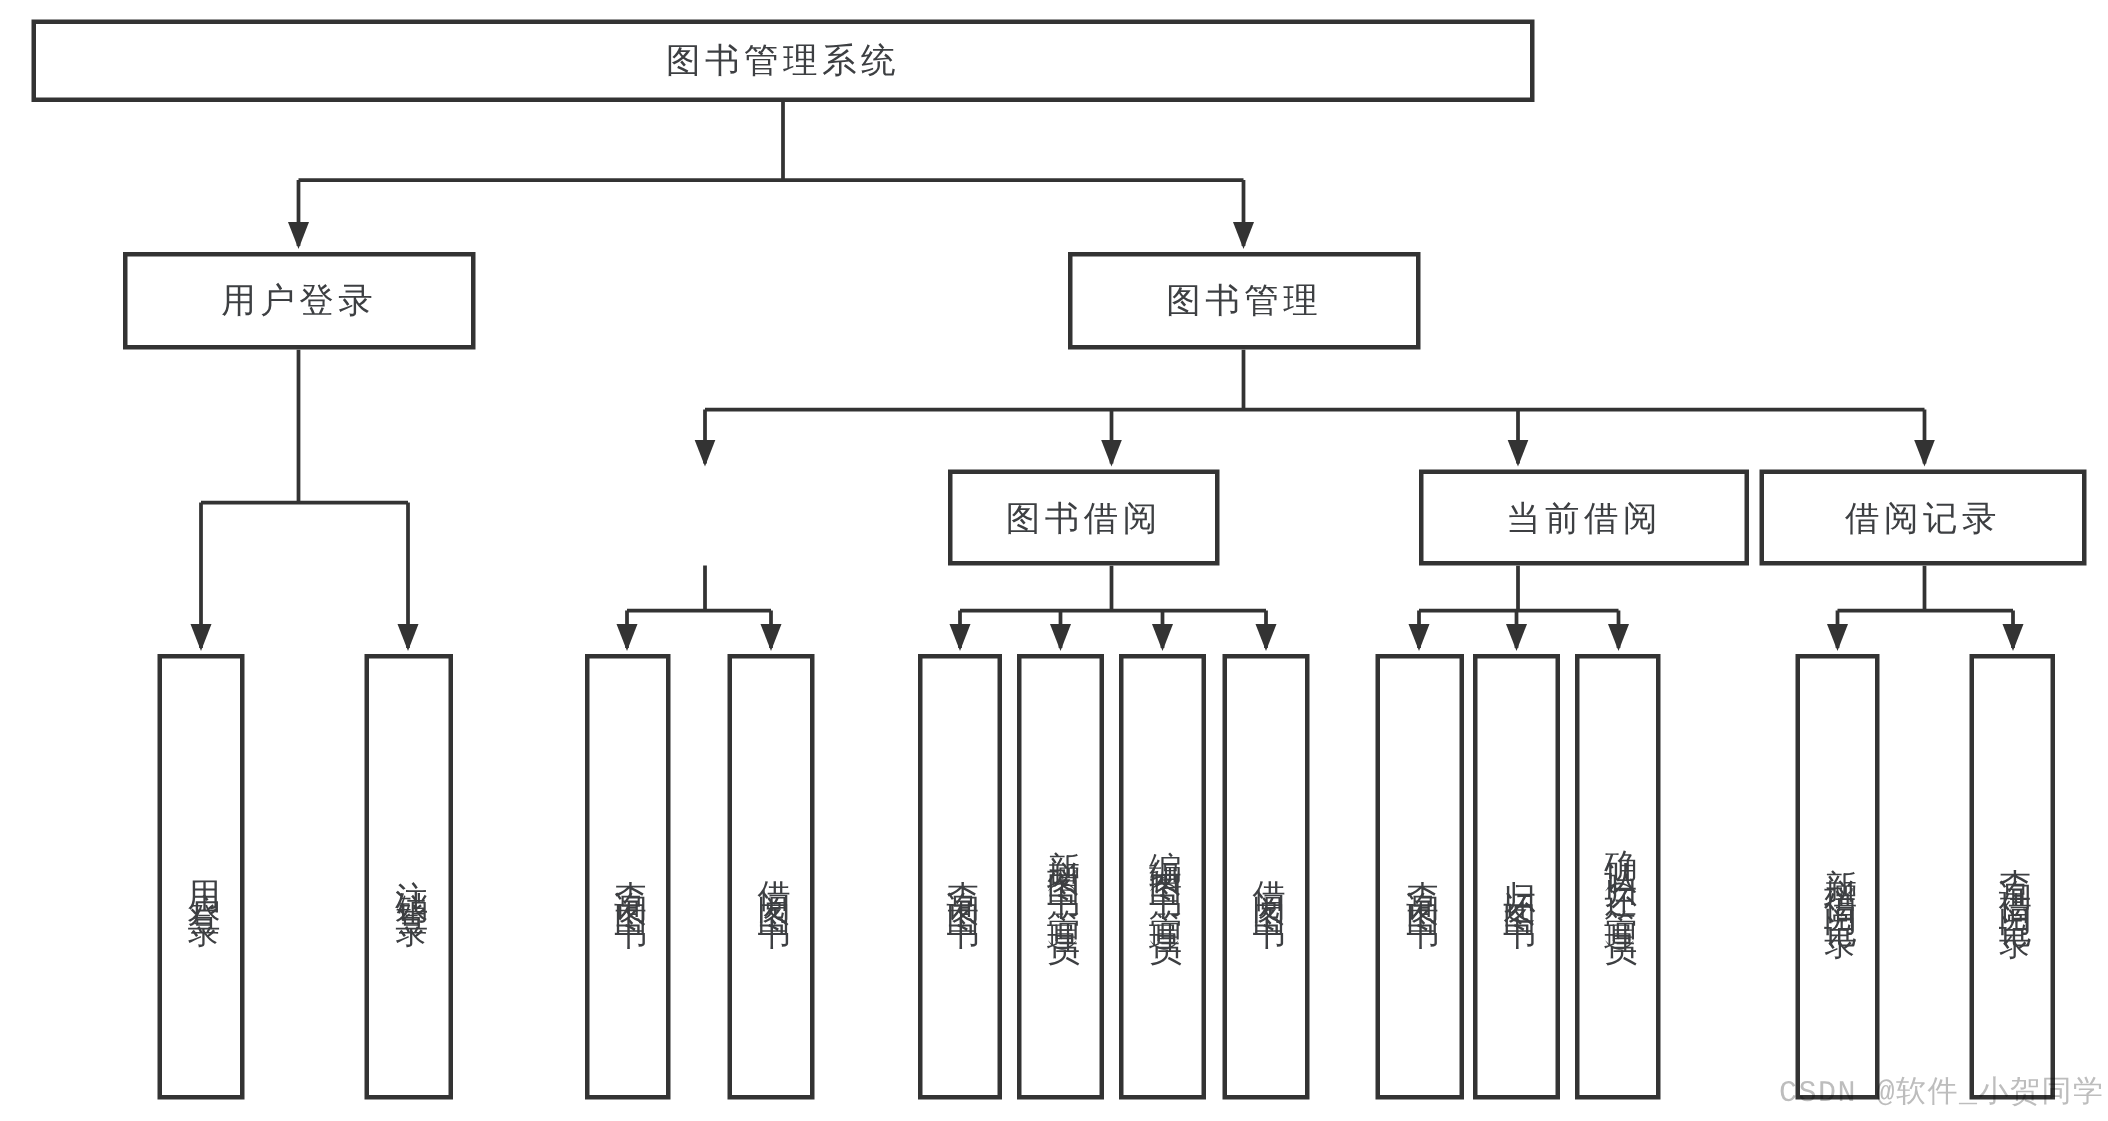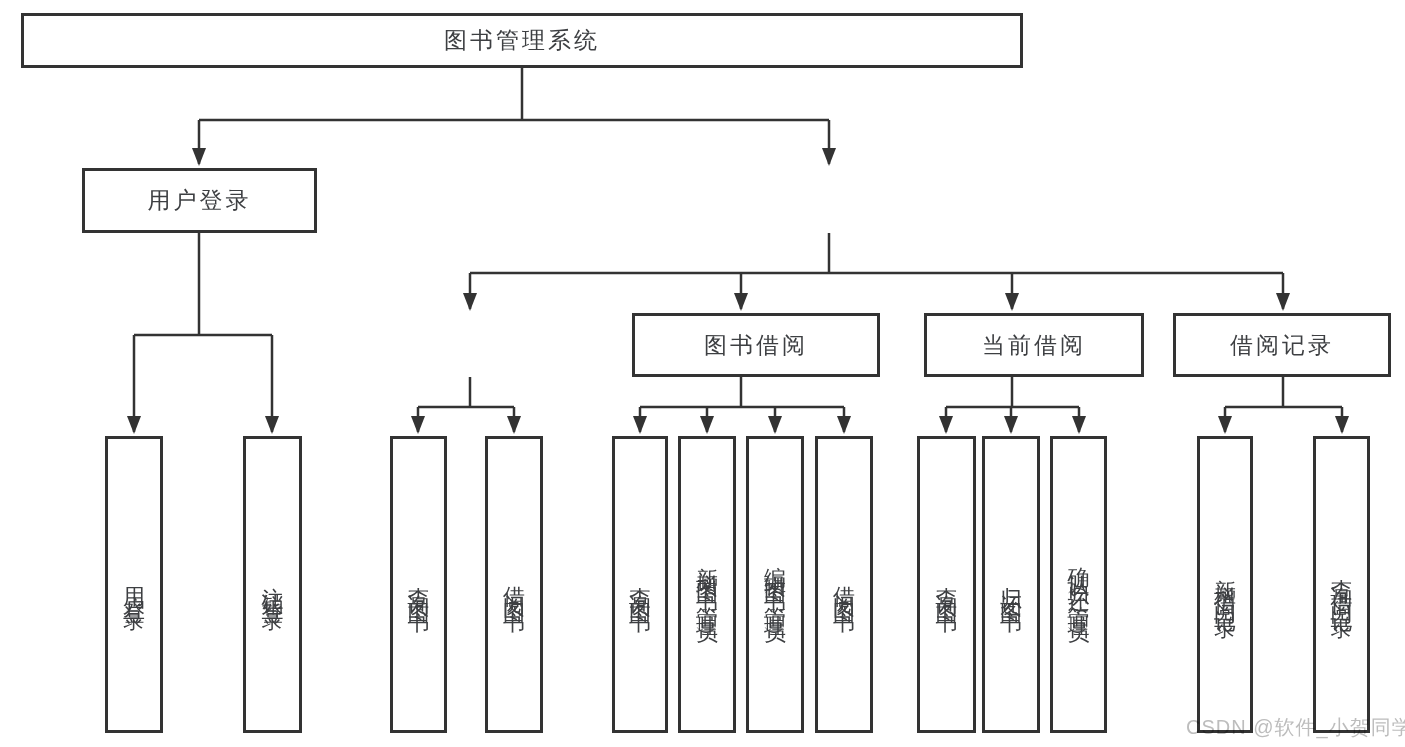--- a/index.html
+++ b/index.html
@@ -1,18 +1,18 @@
 <!DOCTYPE html>
 <html><head>
 <meta charset="utf-8">
 <style>
   html,body{margin:0;padding:0;background:#ffffff;}
   #canvas{
     position:relative;width:1405px;height:747px;background:#ffffff;
-    font-family:Liberation Sans, sans-serif;overflow:hidden;
+    font-family:Liberation Mono, monospace;overflow:hidden;
   }
   #wires{position:absolute;left:0;top:0;width:1405px;height:747px;}
   .box{
     position:absolute;box-sizing:border-box;background:#ffffff;
     border:3px solid #333333;display:flex;align-items:center;justify-content:center;
     color:#3d3f42;z-index:2;
   }
   .hlabel{font-size:23px;letter-spacing:3px;white-space:nowrap;}
   .vlabel{
     writing-mode:vertical-rl;text-orientation:mixed;
@@ -79,25 +79,28 @@
     </g>
   </svg>
 
   <div class="box" style="left:21px;top:13px;width:1002px;height:55px;">
     <span class="hlabel">图书管理系统</span>
   </div>
 
   <div class="box" style="left:82px;top:168px;width:235px;height:65px;">
     <span class="hlabel">用户登录</span>
   </div>
+  <div class="box" style="left:712px;top:168px;width:235px;height:65px;">
+    <span class="hlabel">图书管理</span>
+  </div>
 
-  <div class="box" style="left:632px;top:313px;width:248px;height:64px;">
+  <div class="box" style="left:632px;top:313px;width:181px;height:64px;">
     <span class="hlabel">图书借阅</span>
   </div>
-  <div class="box" style="left:924px;top:313px;width:220px;height:64px;">
+  <div class="box" style="left:946px;top:313px;width:220px;height:64px;">
     <span class="hlabel">当前借阅</span>
   </div>
   <div class="box" style="left:1173px;top:313px;width:218px;height:64px;">
     <span class="hlabel">借阅记录</span>
   </div>
 
   <div class="box" style="left:105px;top:436px;width:58px;height:297px;">
     <span class="vlabel">用户登录</span>
   </div>
   <div class="box" style="left:243px;top:436px;width:59px;height:297px;">

